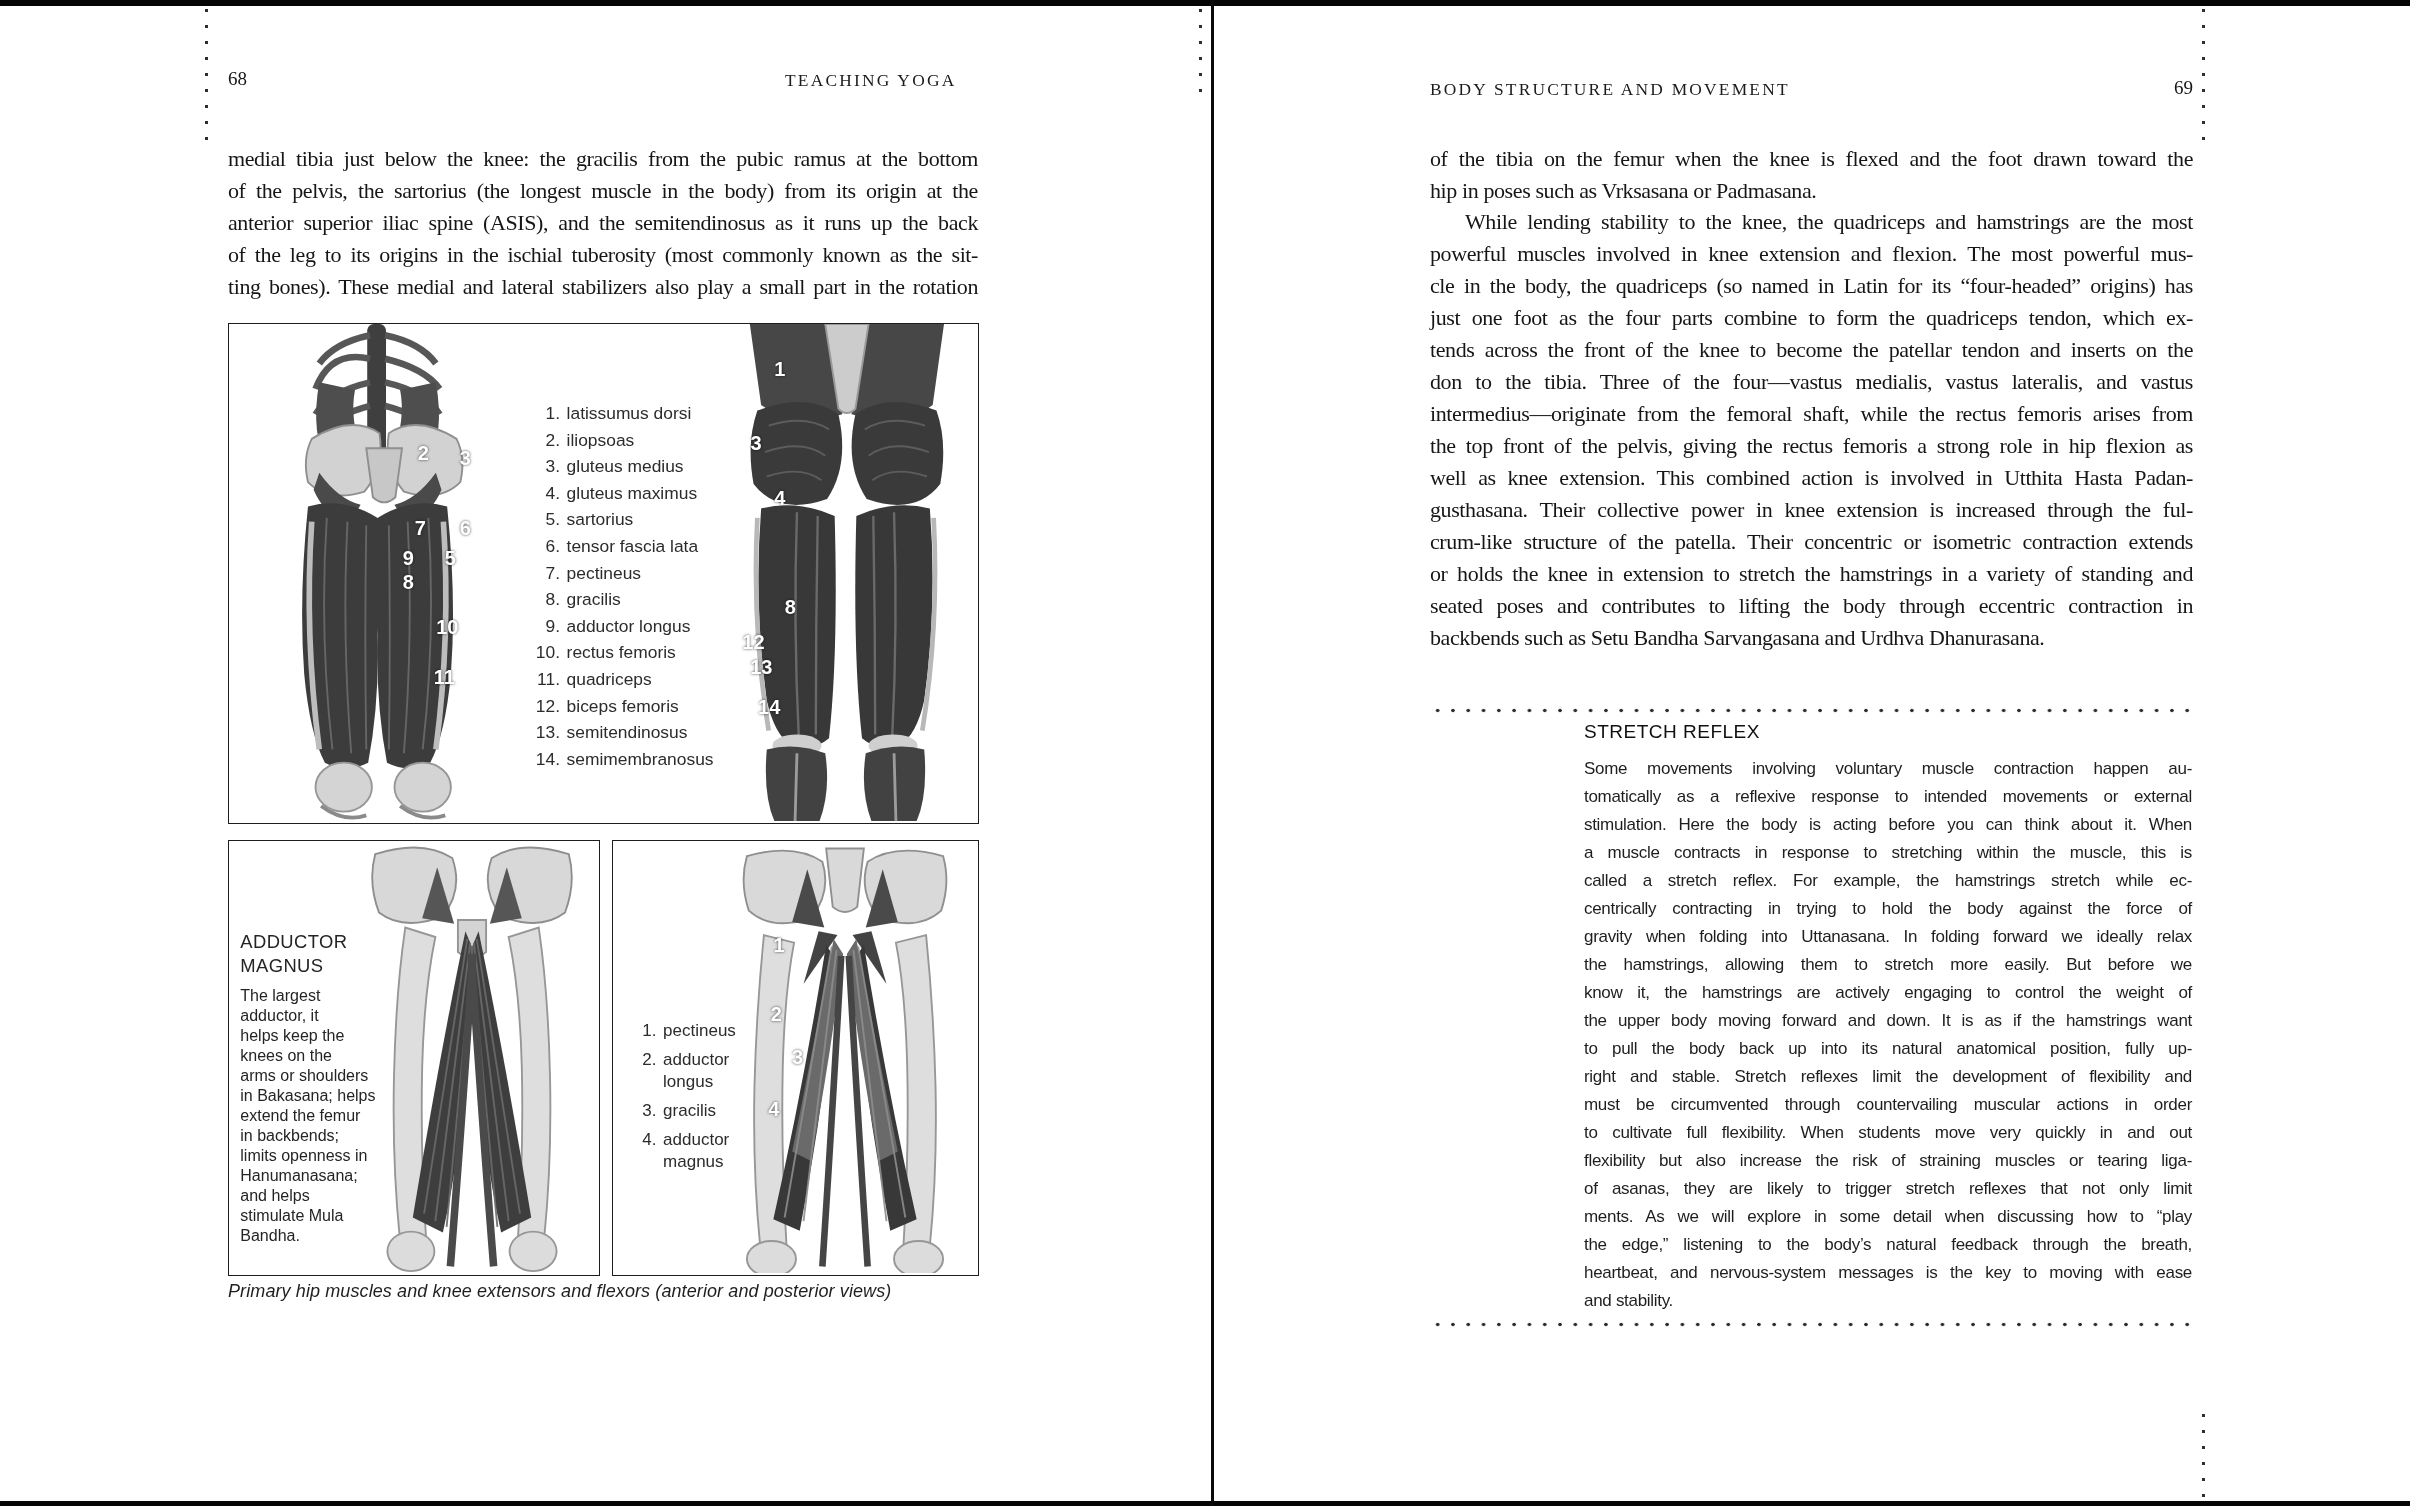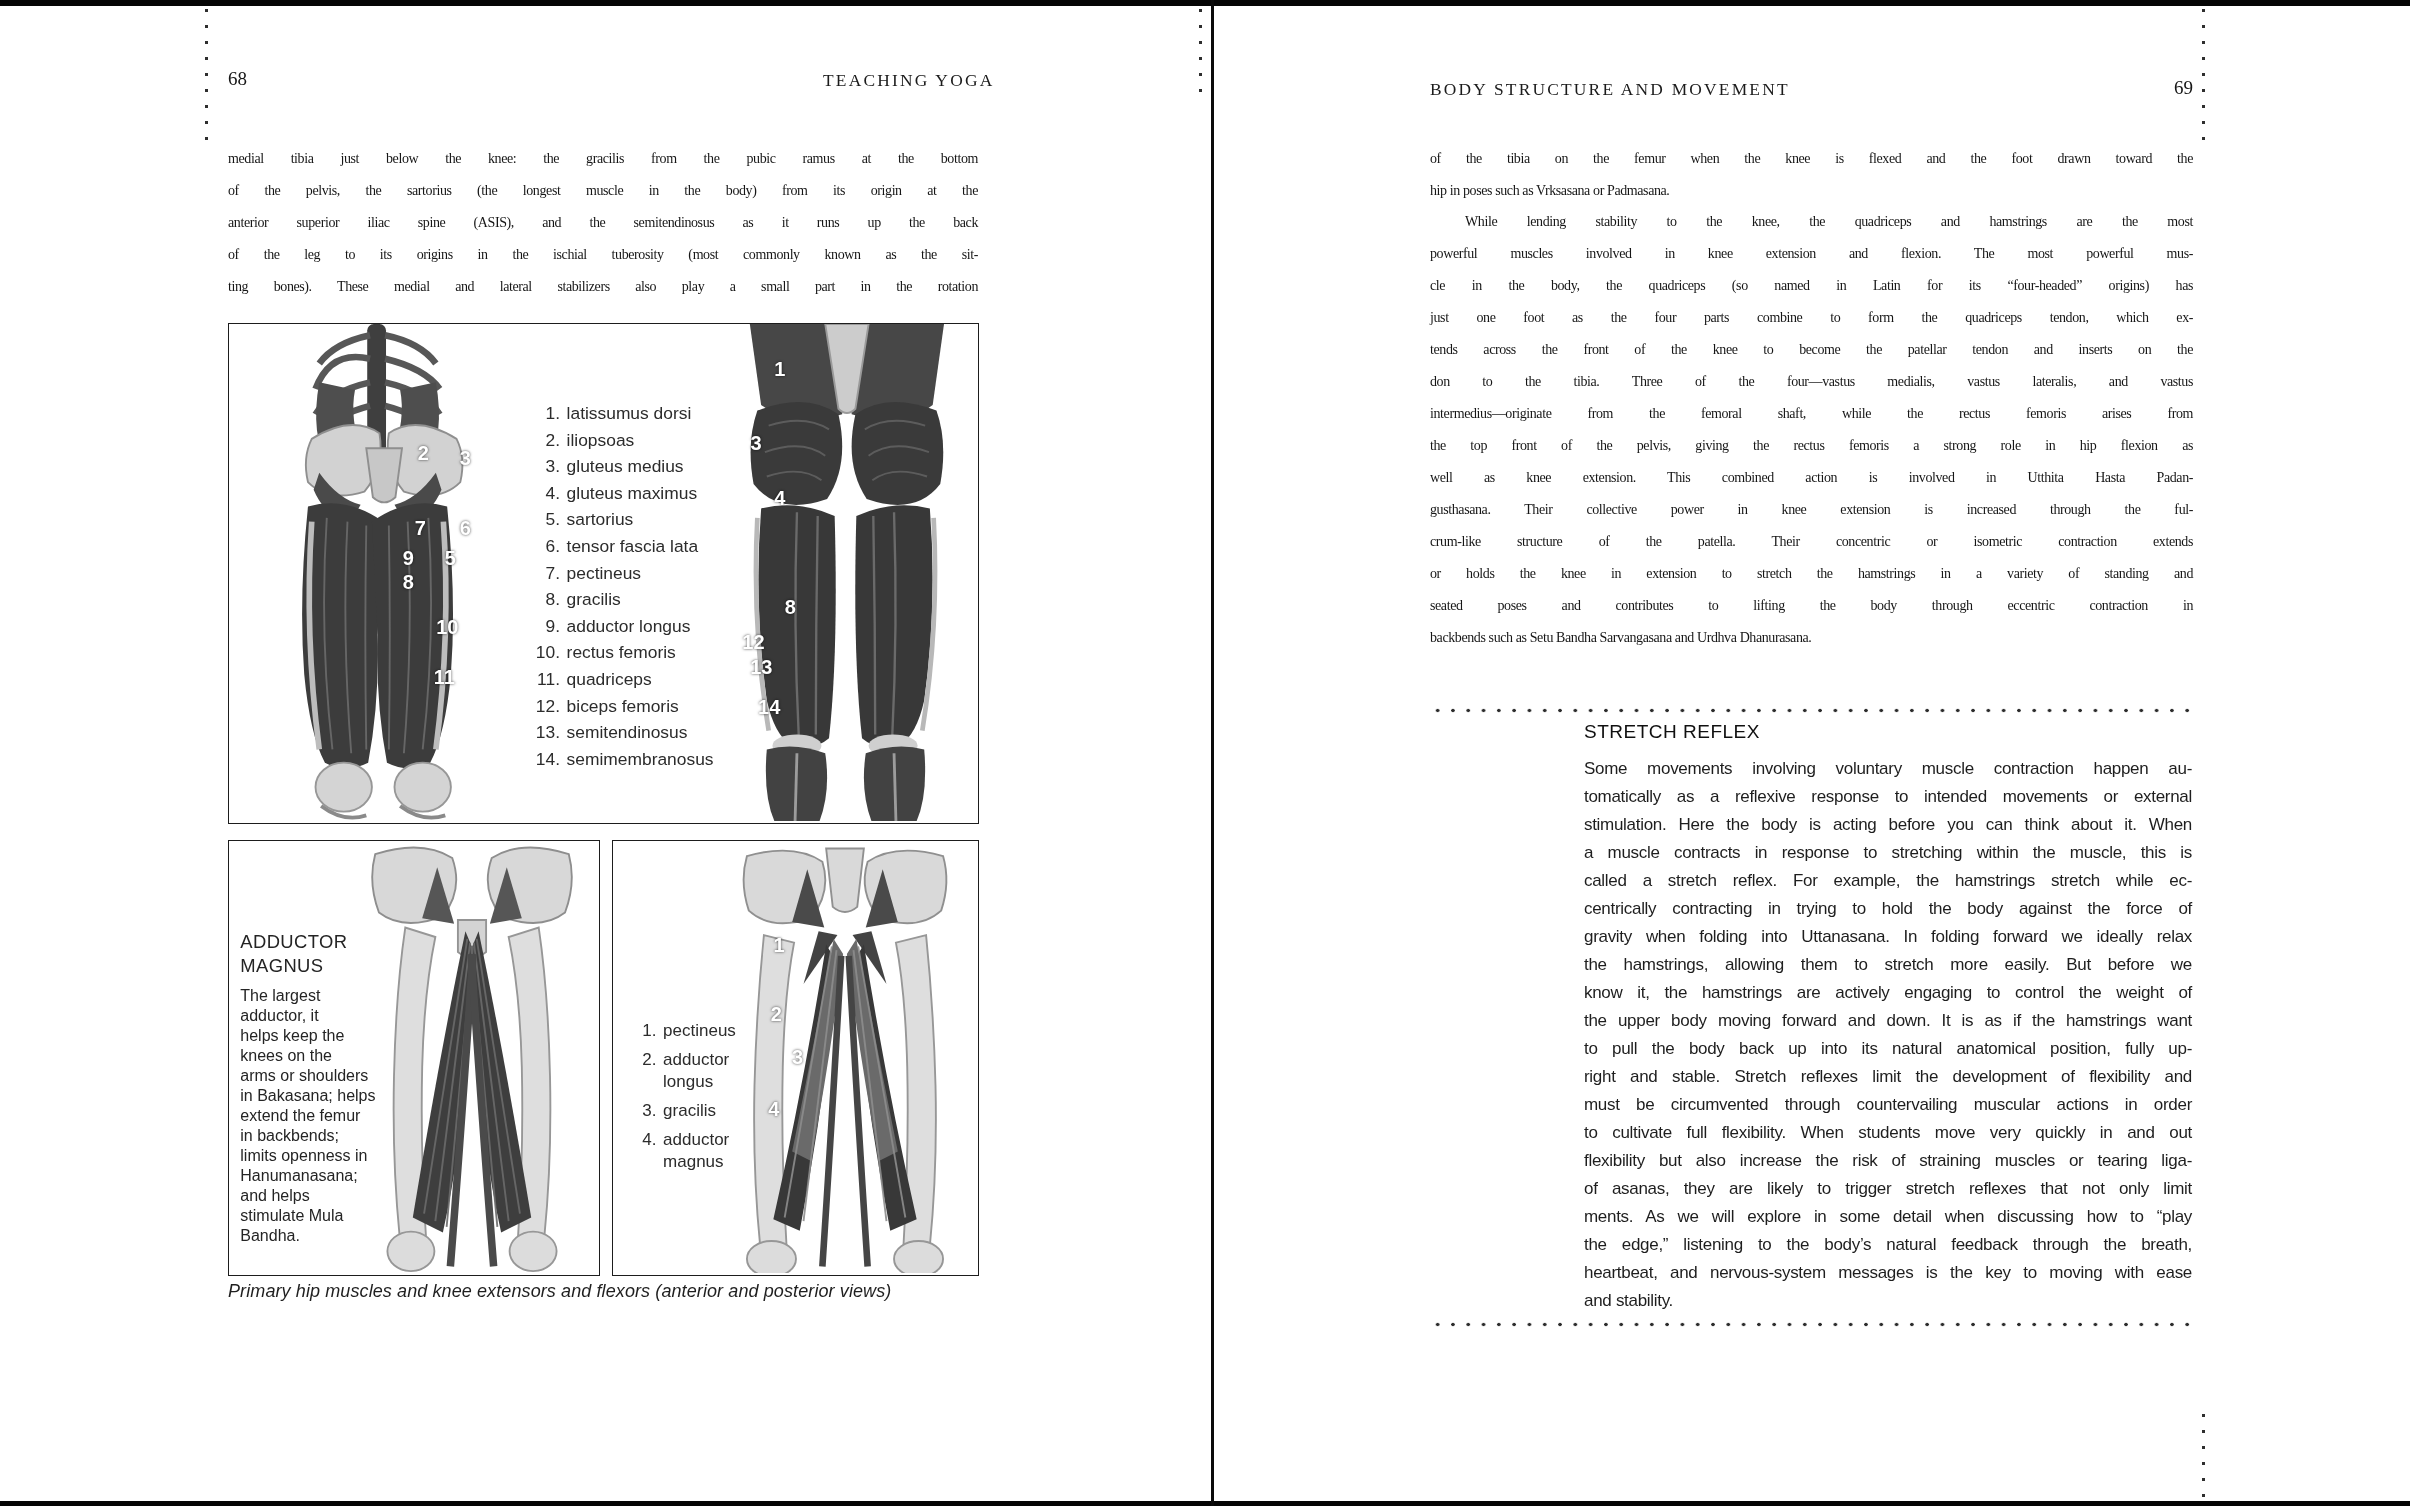--- a/index.html
+++ b/index.html
@@ -10,21 +10,21 @@
   .bar.top{top:0}.bar.bottom{bottom:0}
   .gutter{position:absolute;left:1211px;top:0;width:2.8px;height:1507px;background:#0a0a0a;}
   .vdots{position:absolute;width:2.8px;background:repeating-linear-gradient(180deg,#2e2e2e 0 2.8px,transparent 2.8px 16px);}
   .page{position:absolute;top:0;height:1507px;}
   .page.left{left:0;width:1211px;}
   .page.right{left:1214px;width:1197px;}
 
   .pn{position:absolute;font-size:19px;}
   .running-head{position:absolute;font-size:17.4px;letter-spacing:2.2px;color:#1b1b1b;}
 
-  .body-lines{position:absolute;font-size:14px;line-height:32px;letter-spacing:-0.4px;}
+  .body-lines{position:absolute;font-size:22px;line-height:32px;letter-spacing:-0.4px;}
   .tline{text-align:justify;text-align-last:justify;}
   .tline-last{text-align-last:left;}
   .force-just .tline-last{text-align-last:justify;}
   .indent-first .tline:first-child{text-indent:35px;}
 
   .figbox{position:absolute;border:1.9px solid #1d1d1d;background:#fff;box-sizing:border-box;}
   .art{position:absolute;}
   .art svg{display:block;width:100%;height:100%;}
   .overlay{position:absolute;inset:0;}
   .fig-num{position:absolute;transform:translate(-50%,-50%);color:#ffffff;
@@ -60,21 +60,21 @@
 <div class="bar top"></div>
 <div class="bar bottom"></div>
 <div class="gutter"></div>
 <div class="vdots" style="left:205px;top:9.4px;height:132px;"></div>
 <div class="vdots" style="left:1199px;top:9.4px;height:83px;"></div>
 <div class="vdots" style="left:2202px;top:9.4px;height:132px;"></div>
 <div class="vdots" style="left:2202px;top:1414px;height:87px;"></div>
 
 <section class="page left">
   <span class="pn" style="left:228px;top:68px;">68</span>
-  <span class="running-head" style="left:823px;top:70px;">TEACHING YOGA</span>
+  <span class="running-head" style="left:785px;top:70px;">TEACHING YOGA</span>
 
   <div class="body-lines force-just" style="left:228px;top:143px;width:750px;">
       <div class="tline">medial tibia just below the knee: the gracilis from the pubic ramus at the bottom</div>
       <div class="tline">of the pelvis, the sartorius (the longest muscle in the body) from its origin at the</div>
       <div class="tline">anterior superior iliac spine (ASIS), and the semitendinosus as it runs up the back</div>
       <div class="tline">of the leg to its origins in the ischial tuberosity (most commonly known as the sit-</div>
       <div class="tline tline-last">ting bones). These medial and lateral stabilizers also play a small part in the rotation</div>
     </div>
 
   <figure class="figbox" style="left:228px;top:323px;width:751px;height:501px;margin:0;">

